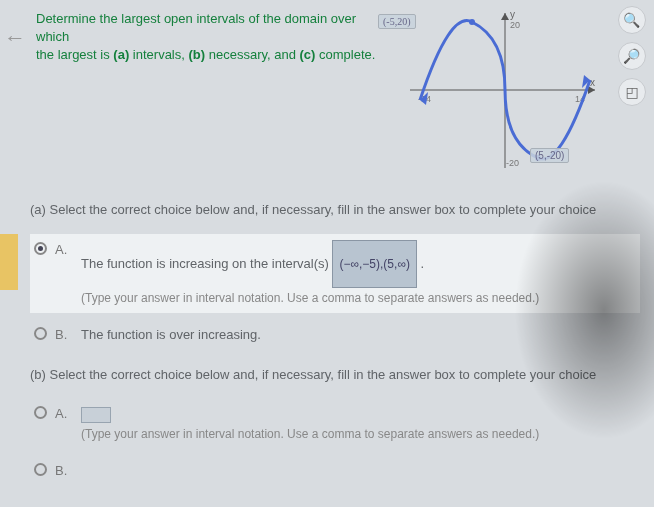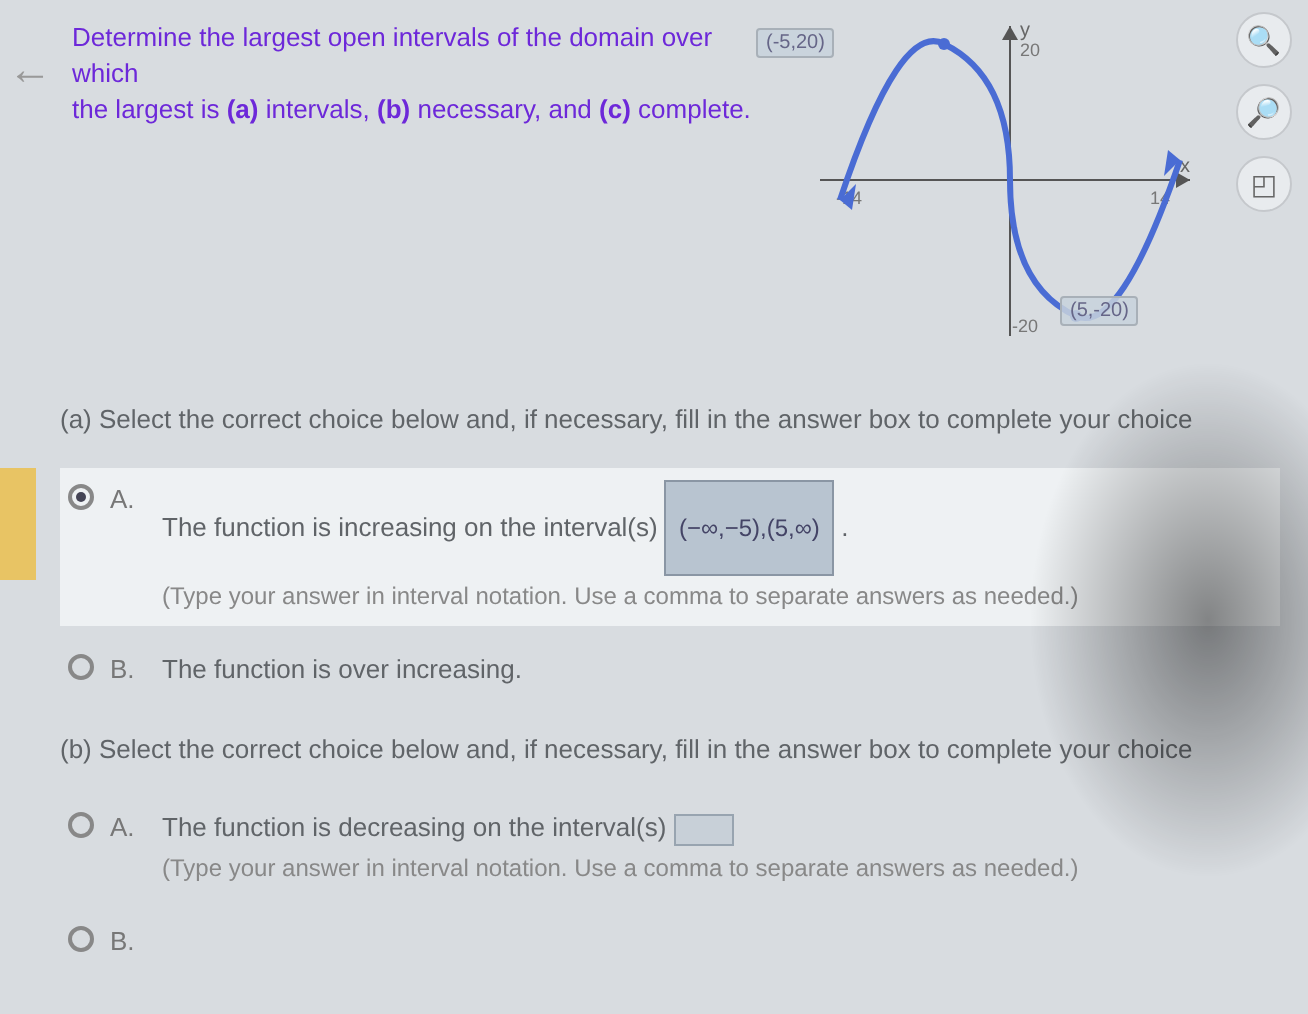--- a/index.html
+++ b/index.html
@@ -19,21 +19,21 @@
       color: #999;
       font-size: 22px;
       cursor: pointer;
     }
     .header {
       position: absolute;
       left: 36px;
       top: 10px;
       width: 340px;
       font-size: 13px;
-      color: #6d28d9;
+      color: #15803d;
       line-height: 1.4;
     }
     .header b { font-weight: bold; }
     .tools {
       position: absolute;
       right: 8px;
       top: 6px;
       display: flex;
       flex-direction: column;
       gap: 8px;
@@ -60,21 +60,21 @@
     .graph-svg { width: 100%; height: 100%; }
     .coord-label {
       position: absolute;
       background: rgba(200,210,220,.85);
       border: 1px solid #a8b0b8;
       font-size: 10px;
       color: #668;
       padding: 1px 4px;
       border-radius: 2px;
     }
-    .l1 { left: 378px; top: 14px; }
+    .l1 { left: 378px; top: 14px; font-family: Liberation Serif, serif; }
     .l2 { left: 530px; top: 148px; }
     .content {
       position: absolute;
       left: 30px;
       top: 200px;
       width: 610px;
       font-size: 13px;
       color: #606468;
       line-height: 1.5;
     }
@@ -211,21 +211,20 @@
     <div class="clabel">B.</div>
     <div class="ctext">The function is over increasing.</div>
   </div>
 
   <div class="prompt" style="margin-top:14px;">(b) Select the correct choice below and, if necessary, fill in the answer box to complete your choice</div>
 
   <div class="choice-row">
     <div class="radio"></div>
     <div class="clabel">A.</div>
     <div class="ctext">
-      <span>The function is decreasing on the interval(s) </span>
       <span class="empty-field"></span><br>
       <span class="hint">(Type your answer in interval notation. Use a comma to separate answers as needed.)</span>
     </div>
   </div>
 
   <div class="choice-row">
     <div class="radio"></div>
     <div class="clabel">B.</div>
   </div>
 </div>

